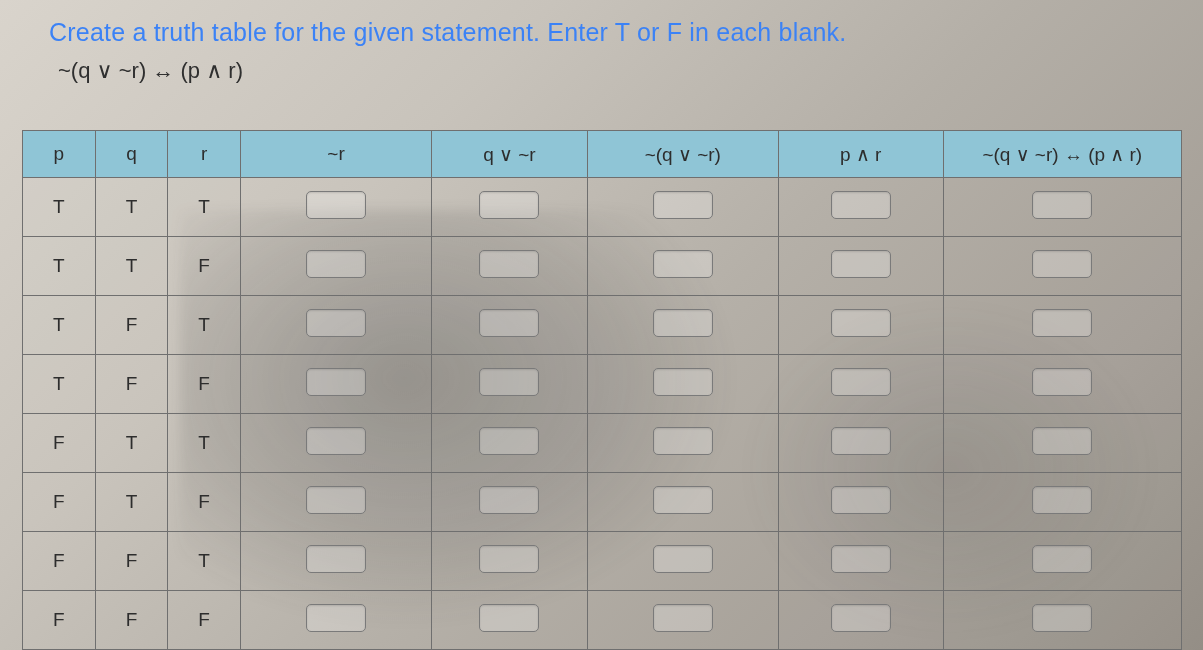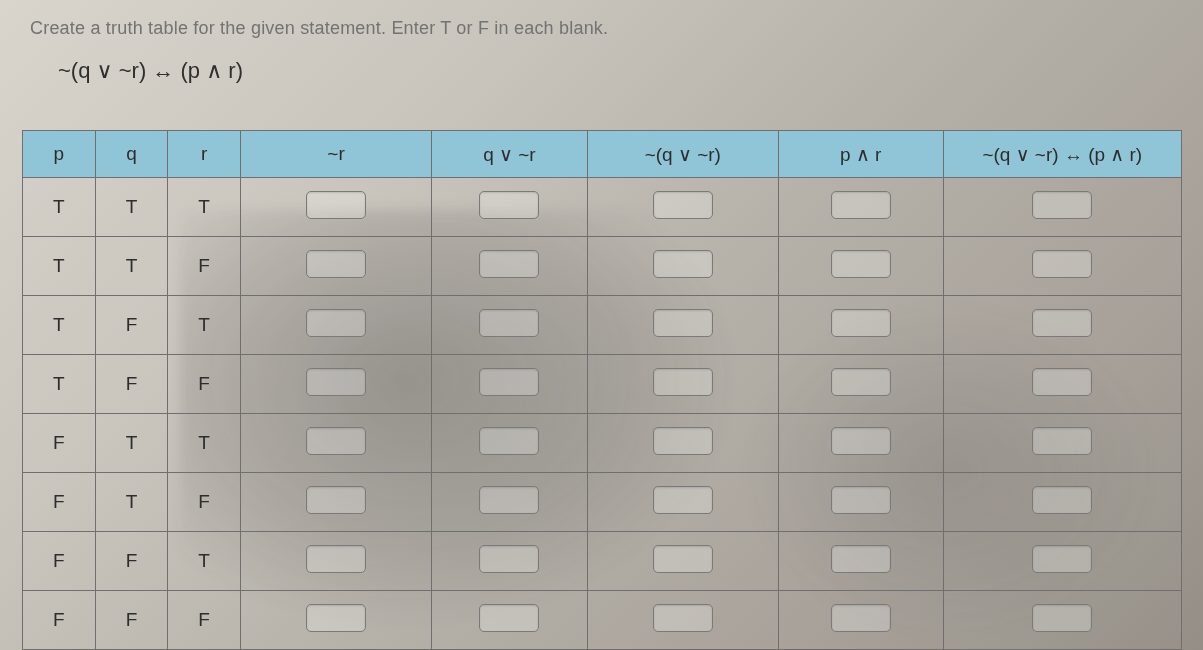--- a/index.html
+++ b/index.html
@@ -16,22 +16,22 @@
     background:radial-gradient(ellipse at 40% 40%, rgba(40,40,40,0.28) 0%, rgba(40,40,40,0.12) 45%, rgba(0,0,0,0) 70%);
     pointer-events:none;
     filter:blur(6px);
   }
   .smudge2{
     position:absolute;left:740px;top:300px;width:420px;height:340px;
     background:radial-gradient(ellipse at 50% 50%, rgba(60,60,60,0.15) 0%, rgba(0,0,0,0) 70%);
     pointer-events:none;filter:blur(8px);
   }
   .instr{
-    position:absolute;left:30px;top:18px;
-    font-size:18px;color:#737373;letter-spacing:0.2px;
+    position:absolute;left:49px;top:18px;
+    font-size:25px;color:#3b82f6;letter-spacing:0.2px;
   }
   .formula{
     position:absolute;left:58px;top:58px;
     font-size:22px;color:#2f2f2f;
   }
   table.truth{
     position:absolute;left:22px;top:130px;
     border-collapse:collapse;
     width:1160px;
     background:rgba(255,255,255,0.02);

